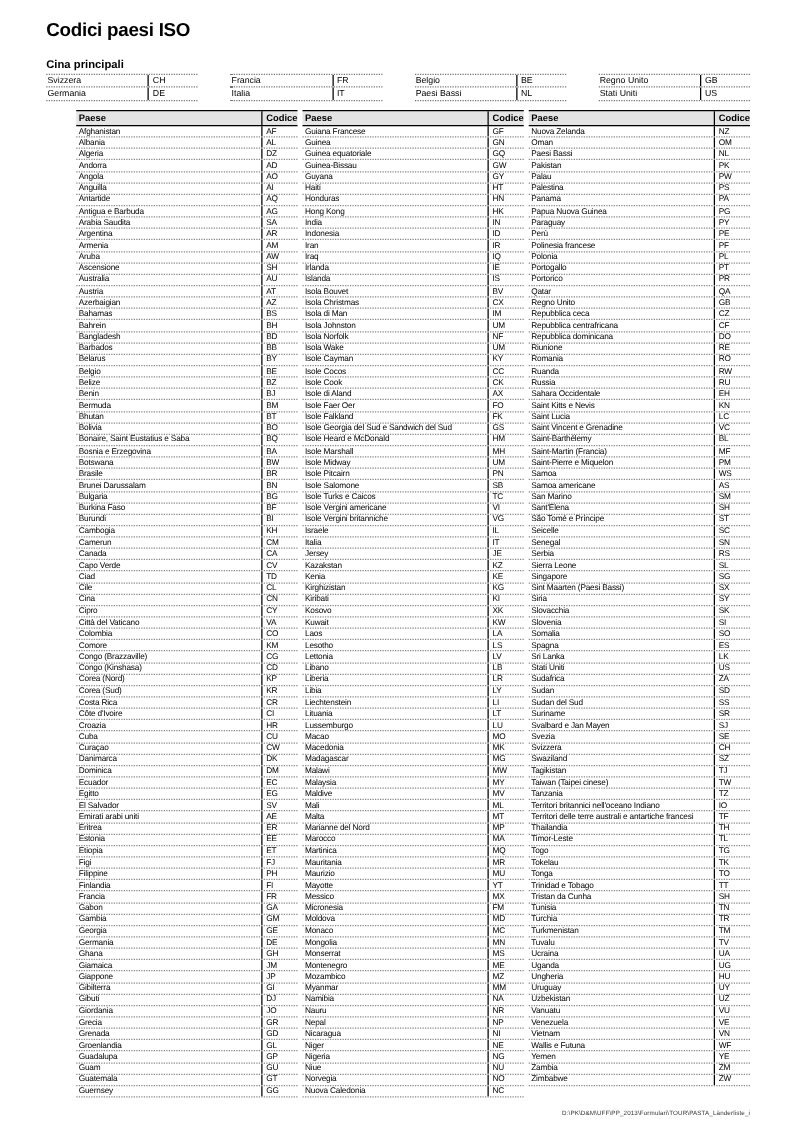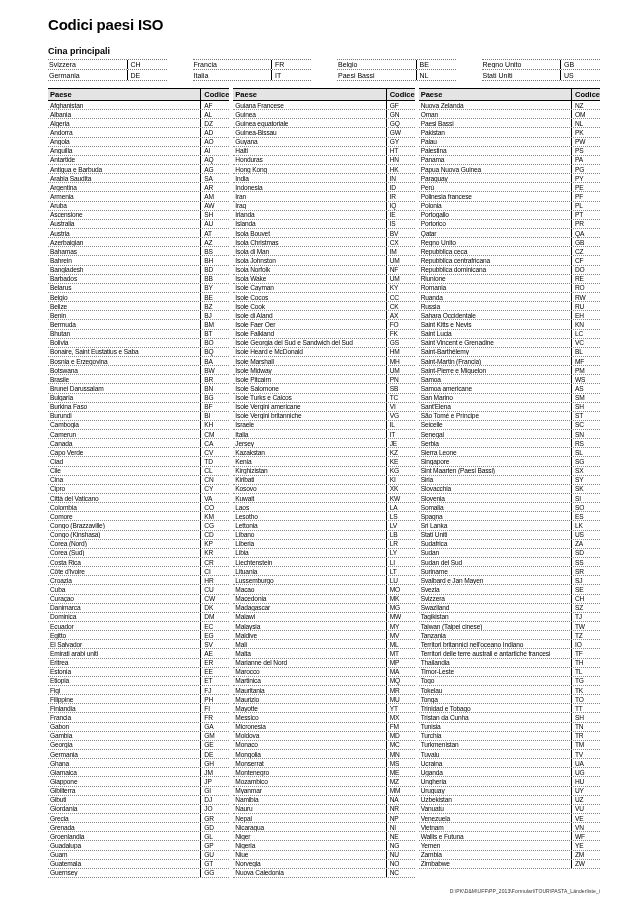--- a/index.html
+++ b/index.html
@@ -1,26 +1,26 @@
 <!DOCTYPE html>
 <html><head>
 <meta charset="utf-8">
 <style>
   html,body{margin:0;padding:0;background:#fff;}
   body{width:637px;height:902px;font-family:"Liberation Sans",sans-serif;color:#000;overflow:hidden;}
-  .page{position:relative;width:637px;height:902px;box-sizing:border-box;padding:16px 37px 0 48px;}
+  .page{position:relative;width:637px;height:902px;box-sizing:border-box;padding:16px 37px 0 37px;}
   .title{font-size:15px;font-weight:bold;margin:0;letter-spacing:-0.2px;}
   .subtitle{font-size:9px;font-weight:bold;margin:13px 0 3px 0;}
   .quick{display:flex;gap:26px;margin-bottom:7px;}
   .pair{flex:1;}
   .qrow{display:flex;align-items:center;height:11px;border-bottom:1px dotted #777;box-sizing:border-box;font-size:7px;}
   .pair .qrow:first-child{border-top:1px dotted #777;}
   .qname{flex:1;padding-left:1px;white-space:nowrap;overflow:hidden;}
   .qcode{width:40px;border-left:1px solid #000;padding-left:3px;align-self:stretch;display:flex;align-items:center;box-sizing:border-box;}
-  .cols{display:flex;gap:4px;}
+  .cols{display:flex;gap:4px;margin-left:24px;}
   .col{flex:1;min-width:0;}
   .chead{display:flex;align-items:center;height:13px;background:#e4e4e4;border-top:1.4px solid #000;border-bottom:1.4px solid #000;font-weight:bold;font-size:7.5px;box-sizing:border-box;}
   .crow{display:flex;align-items:center;height:9.15px;border-bottom:1px dotted #888;font-size:6.6px;letter-spacing:-0.15px;box-sizing:border-box;}
   .cname{flex:1;padding-left:2px;white-space:nowrap;overflow:hidden;}
   .ccode{width:29px;border-left:1px solid #000;padding-left:3px;align-self:stretch;display:flex;align-items:center;box-sizing:border-box;}
   .footer{position:absolute;right:37px;bottom:8px;font-size:5px;color:#333;letter-spacing:0.1px;}
 </style>
 </head>
 <body>
 

